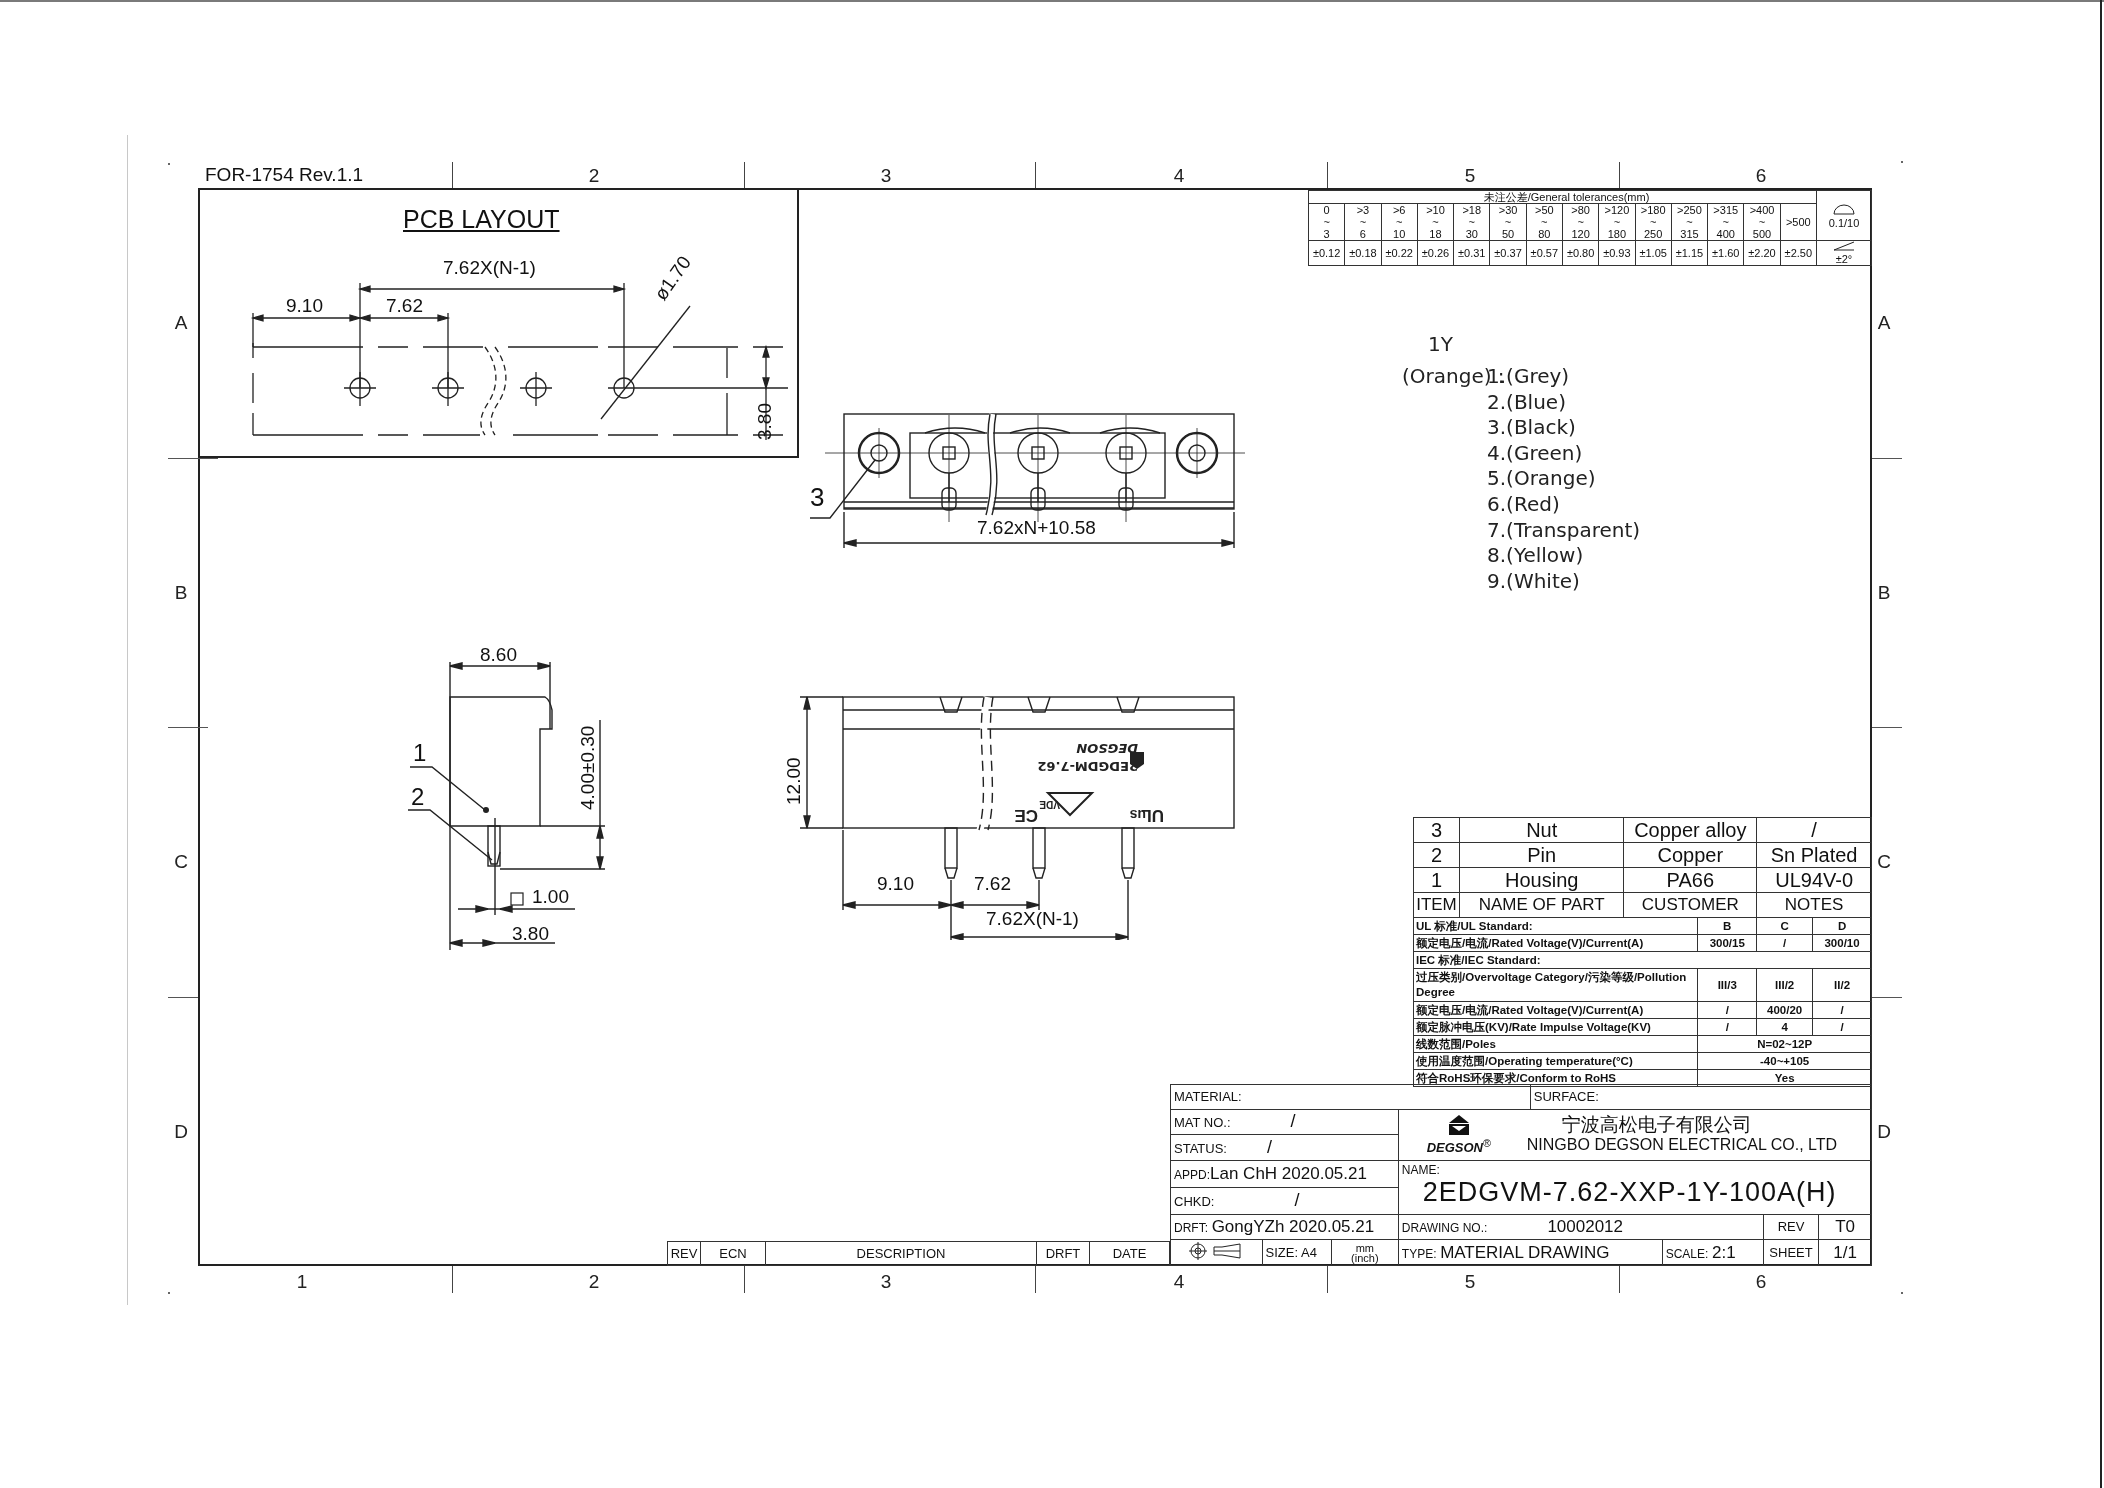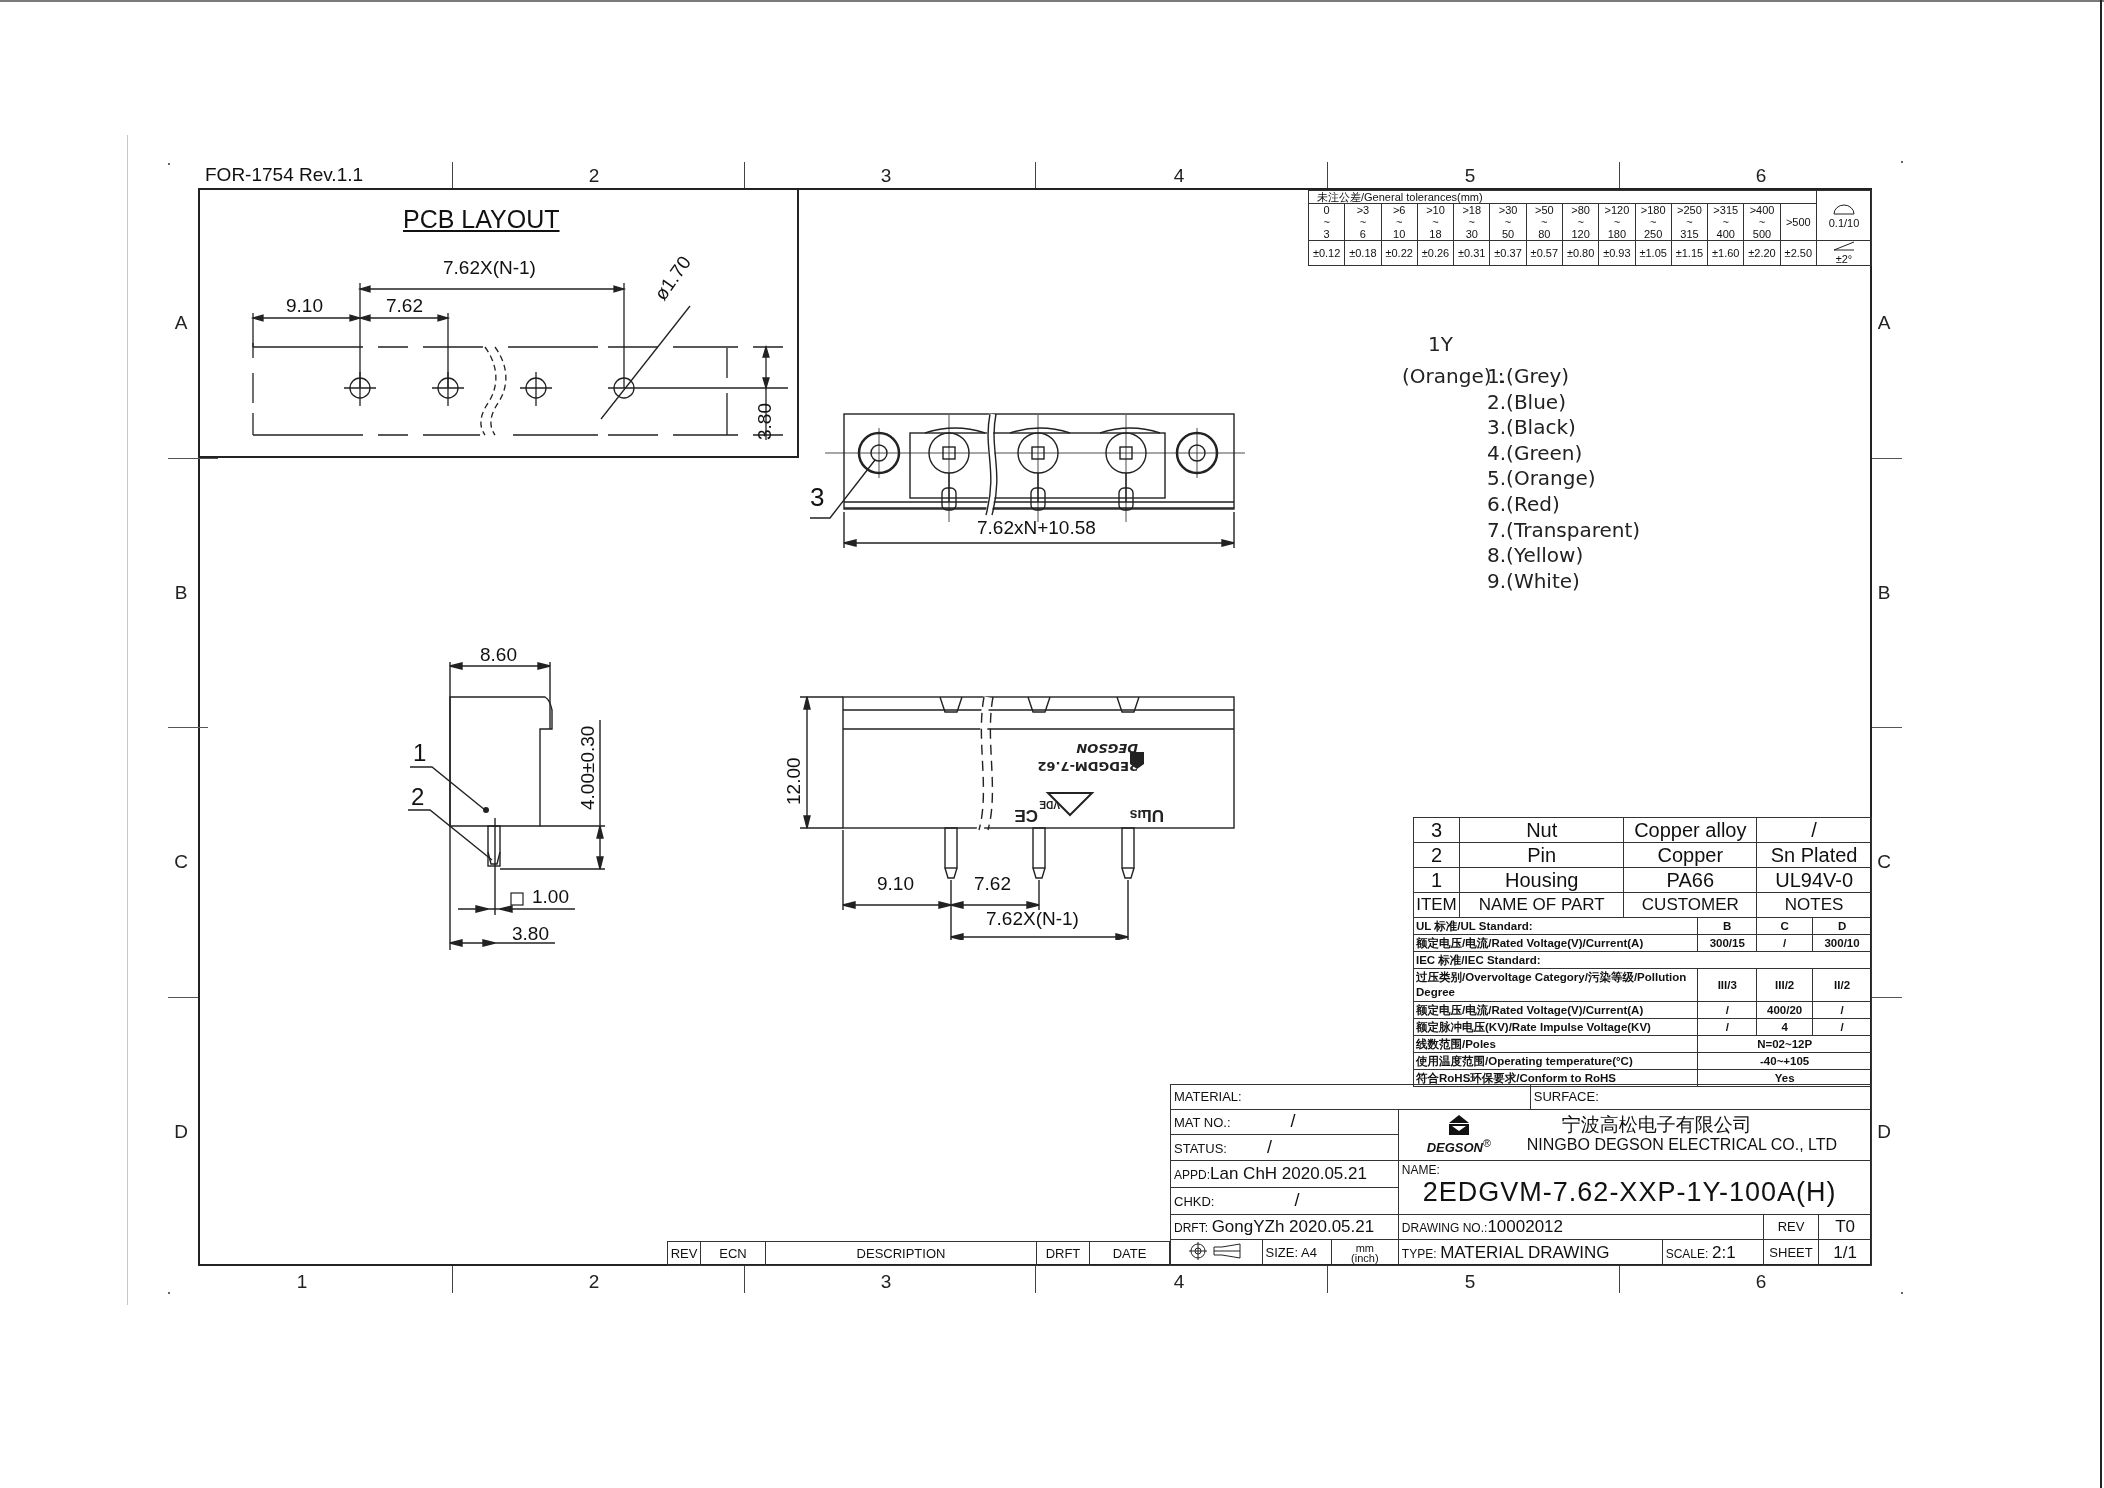--- a/index.html
+++ b/index.html
@@ -244,21 +244,21 @@
   <div>5.(Orange)</div>
   <div>6.(Red)</div>
   <div>7.(Transparent)</div>
   <div>8.(Yellow)</div>
   <div>9.(White)</div>
 </div>
 
 <table class="abs tol" style="width:564px">
   <tbody>
       <tr>
-    <td colspan="14" style="text-align:left;padding-left:8px">未注公差/General  tolerances(mm)</td>
+    <td colspan="14" style="text-align:center;padding-left:8px">未注公差/General  tolerances(mm)</td>
     <td rowspan="2" style="width:54px">
       <svg width="26" height="12">
             <path d="M3,11 A10,9 0 0 1 23,11 Z" fill="none" stroke="#222"></path>
           </svg><br><span>0.1/10</span>
     </td>
   </tr>
   <tr>
     <td><span>0</span><br><span>~</span><br><span>3</span></td>
     <td><span>&gt;3</span><br><span>~</span><br><span>6</span></td>
     <td><span>&gt;6</span><br><span>~</span><br><span>10</span></td>
@@ -419,21 +419,21 @@
     <td colspan="5" rowspan="2" style="position:relative;vertical-align:top">
       <div class="lbl" style="position:absolute;left:3px;top:2px">NAME:</div>
       <div style="position:absolute;left:24px;top:16px;font-size:27px;letter-spacing:1px">2EDGVM-7.62-XXP-1Y-100A(H)</div>
     </td>
   </tr>
   <tr style="height:25px">
     <td colspan="3" class="lbl"><span>CHKD:</span><span style="margin-left:80px;font-size:18px">/</span></td>
   </tr>
   <tr style="height:24px">
     <td colspan="3"><span class="lbl">DRFT:</span> <span style="font-size:17px">GongYZh  2020.05.21</span></td>
-    <td colspan="3"><span class="lbl">DRAWING NO.:</span><span style="font-size:17px">10002012</span></td>
+    <td colspan="3"><span class="lbl">DRAWING NO.:</span><span style="margin-left:60px;font-size:17px">10002012</span></td>
     <td class="lbl" style="text-align:center">REV</td>
     <td style="text-align:center;font-size:17px">T0</td>
   </tr>
   <tr style="height:24px">
     <td style="text-align:center">
       <svg width="56" height="18">
             <circle cx="10" cy="9" r="7" fill="none" stroke="#222"></circle>
             <circle cx="10" cy="9" r="3" fill="none" stroke="#222"></circle>
             <path d="M1,9 H19 M10,0 V18" stroke="#222"></path>
             <path d="M26,5 H34 L52,2 V16 L34,13 H26 Z M26,9 H52" fill="none" stroke="#222"></path>

